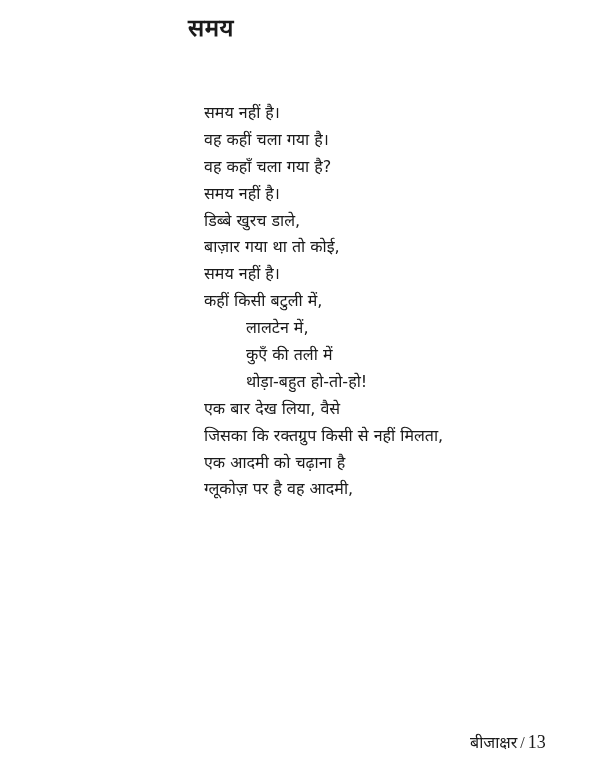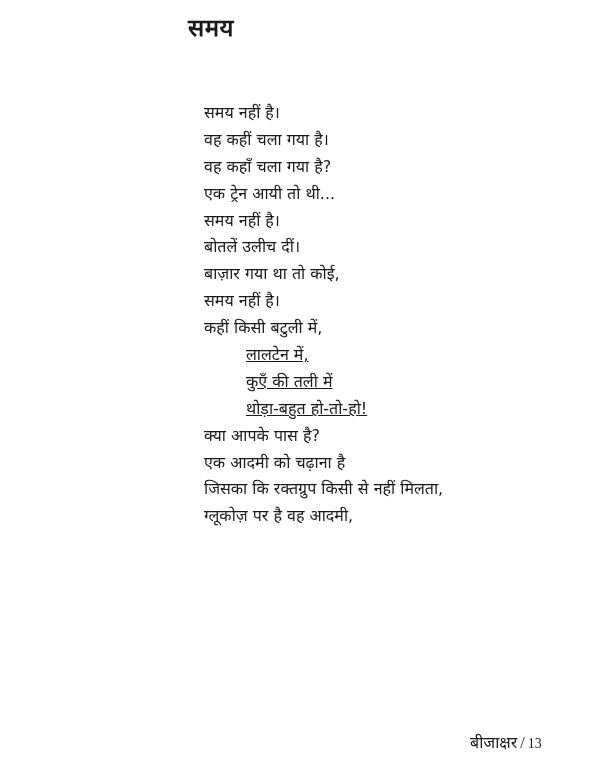--- a/index.html
+++ b/index.html
@@ -12,47 +12,46 @@
     position: absolute; left: 188px; top: 10px;
     font-size: 24px; font-weight: bold; letter-spacing: 0.5px;
   }
   .poem {
     position: absolute; left: 188px; top: 84px;
     margin: 16px; padding: 0; list-style: none;
   }
   .line {
     font-size: 16px; line-height: 26.9px; height: 26.9px; white-space: nowrap;
   }
-  .line.indent { padding-left: 42px; text-decoration: underline; }
+  .line.indent { padding-left: 42px; }
   .footer {
     position: absolute; left: 470px; top: 731px;
     font-size: 16px; white-space: nowrap;
   }
   .footer .sep { margin: 0 3px; font-family: "Liberation Serif", serif; }
-  .footer .num { font-family: "Liberation Serif", serif; font-size: 14px; }
+  .footer .num { font-family: "Liberation Serif", serif; font-size: 18px; }
 </style>
 </head>
 <body>
 
 <div class="title">समय</div>
 
 <ul class="poem" id="poem">
     <li class="line">समय नहीं है।</li>
     <li class="line">वह कहीं चला गया है।</li>
     <li class="line">वह कहाँ चला गया है?</li>
-    <li class="line">एक ट्रेन आयी तो थी...</li>
     <li class="line">समय नहीं है।</li>
-    <li class="line">बोतलें उलीच दीं।</li>
+    <li class="line">डिब्बे खुरच डाले,</li>
     <li class="line">बाज़ार गया था तो कोई,</li>
     <li class="line">समय नहीं है।</li>
     <li class="line">कहीं किसी बटुली में,</li>
     <li class="line indent">लालटेन में,</li>
     <li class="line indent">कुएँ की तली में</li>
     <li class="line indent">थोड़ा-बहुत हो-तो-हो!</li>
-    <li class="line">क्या आपके पास है?</li>
+    <li class="line">एक बार देख लिया, वैसे</li>
+    <li class="line">जिसका कि रक्तग्रुप किसी से नहीं मिलता,</li>
     <li class="line">एक आदमी को चढ़ाना है</li>
-    <li class="line">जिसका कि रक्तग्रुप किसी से नहीं मिलता,</li>
     <li class="line">ग्लूकोज़ पर है वह आदमी,</li>
   </ul>
 
 <div class="footer">
   <span>बीजाक्षर</span><span class="sep">/</span><span class="num">13</span>
 </div>
 
 </body></html>

